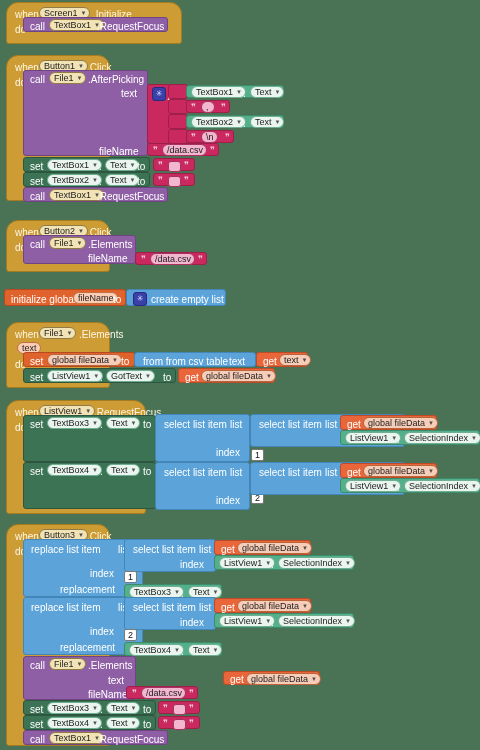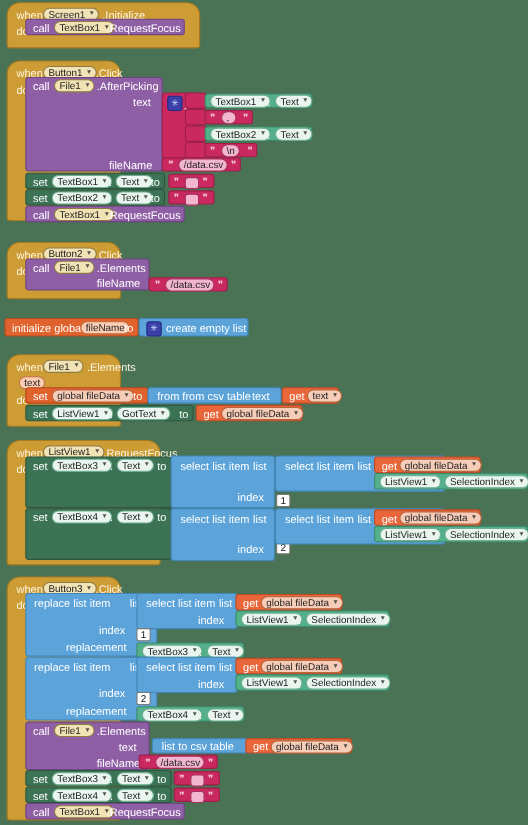--- a/index.html
+++ b/index.html
@@ -490,24 +490,20 @@
   <div class="blk stmt" style="left:23px;top:656px;width:113px;height:44px;">
     <span class="lbl" style="left:6px;top:3px;">call</span>
     <div class="fld" style="left:25px;top:1px;">
       <span>File1</span>
         <span class="ar">▼</span>
     </div>
     <span class="lbl" style="left:64px;top:3px;">.Elements</span>
     <span class="lbl" style="left:84px;top:18px;">text</span>
     <span class="lbl" style="left:64px;top:32px;">fileName</span>
   </div>
-  <div class="blk lst" style="left:138px;top:671px;width:122px;height:14px;">
-    <span class="lbl" style="left:8px;top:2px;">list to csv table</span>
-    <span class="lbl" style="left:94px;top:2px;">list</span>
-  </div>
   <div class="blk getg" style="left:223px;top:671px;width:97px;height:14px;">
     <span class="lbl" style="left:6px;top:2px;">get</span>
     <div class="fld og" style="left:22px;top:1px;">
       <span>global fileData</span>
         <span class="ar">▼</span>
     </div>
   </div>
   <div class="blk txt" style="left:126px;top:686px;width:72px;height:13px;">
     <span class="qleft" style="left:5px;top:1px;">❞</span>
     <div class="fld pk" style="left:14px;top:0px;">

